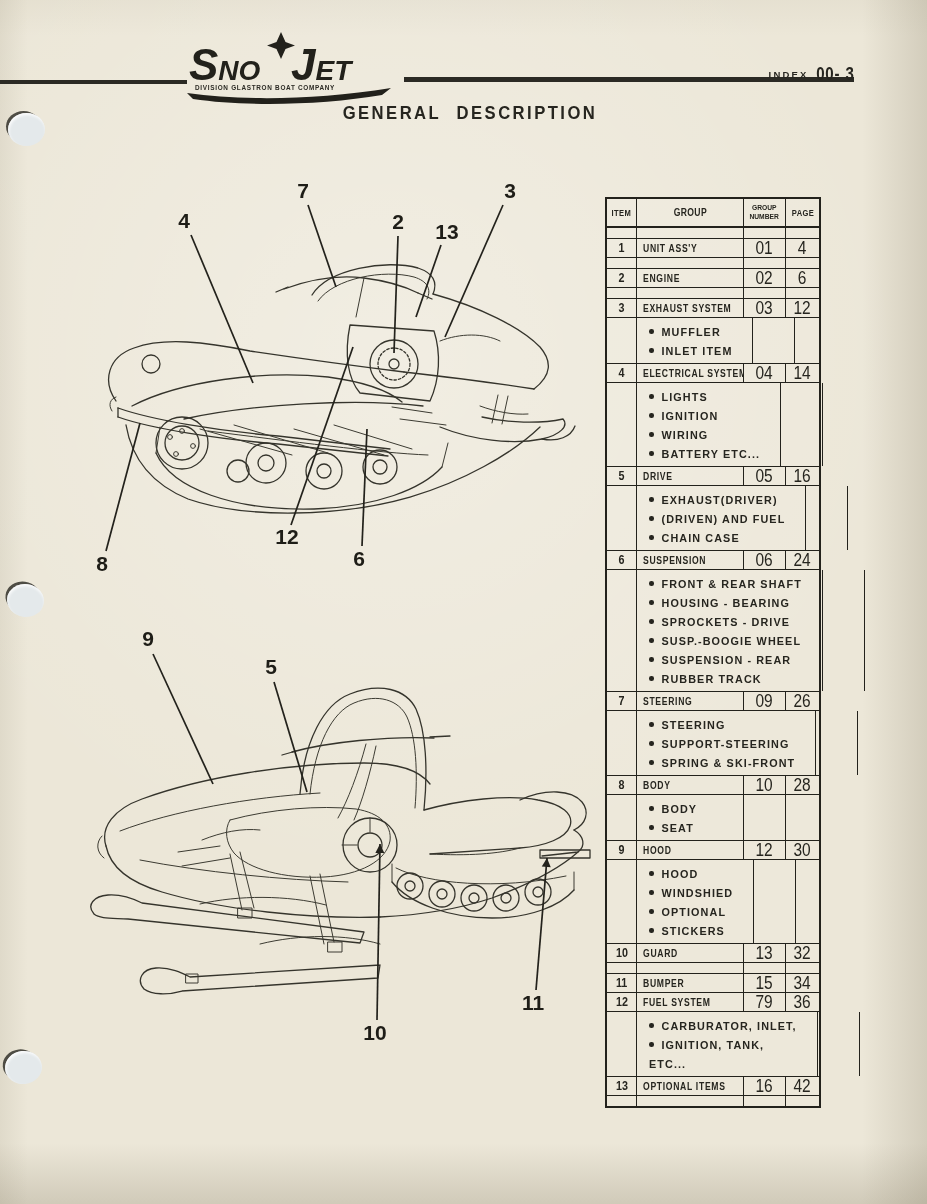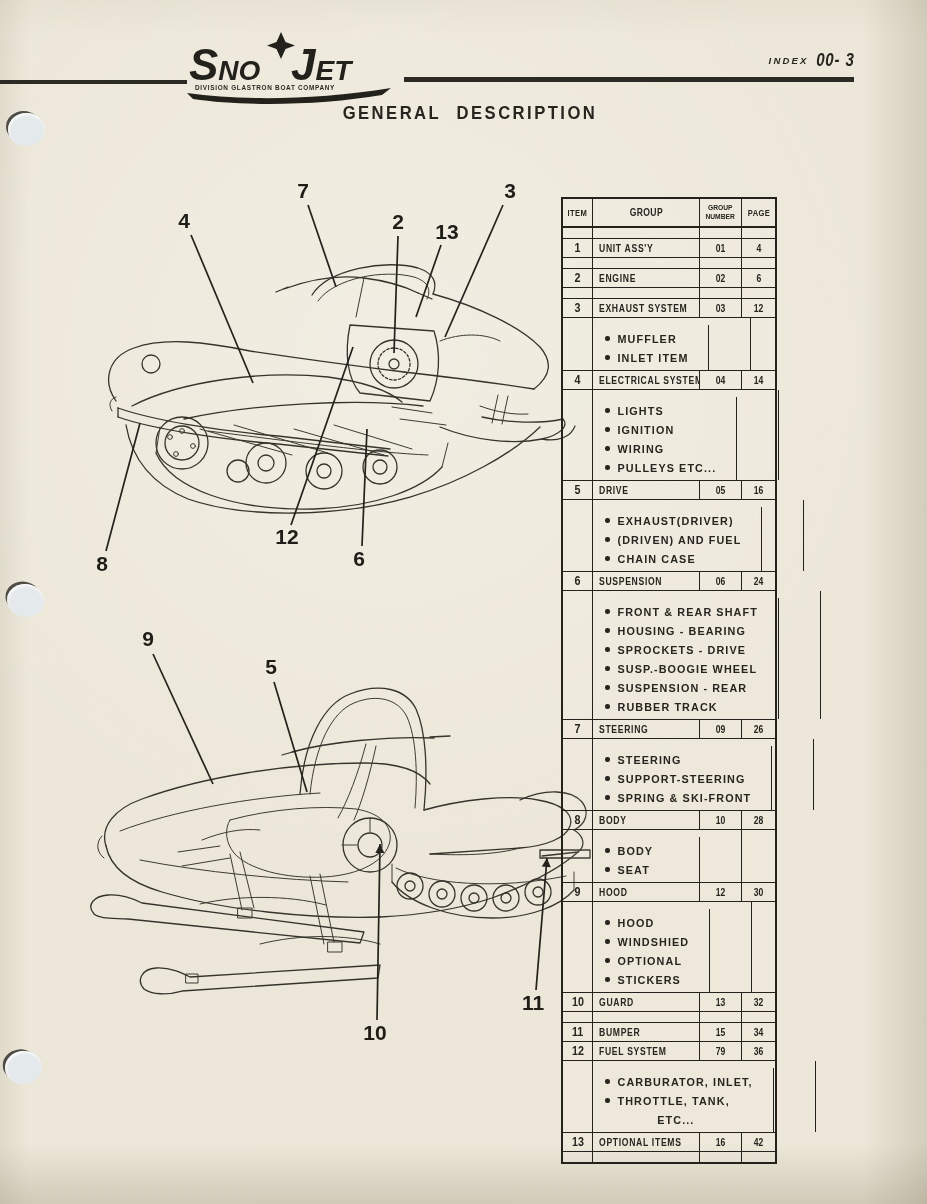--- a/index.html
+++ b/index.html
@@ -24,47 +24,47 @@
 
   
   .rule{position:absolute;background:#2b2a24;}
   .rule-left{left:0;top:80px;width:187px;height:4px;}
   .rule-right{left:404px;top:77px;width:450px;height:5px;}
 
   .logo-svg{position:absolute;left:183px;top:26px;width:215px;height:78px;}
   .brand-text{font-family:"Liberation Sans",sans-serif;font-weight:bold;font-style:italic;fill:#22211b;}
   .division-text{font-family:"Liberation Sans",sans-serif;font-size:6.4px;letter-spacing:.7px;fill:#2b2a24;font-weight:bold;}
 
-  .index-block{position:absolute;left:690px;top:50px;width:168px;text-align:right;white-space:nowrap;font-style:italic;}
+  .index-block{position:absolute;left:690px;top:64px;width:168px;text-align:right;white-space:nowrap;}
   .index-word{font-size:9.5px;font-weight:bold;letter-spacing:2.2px;vertical-align:2px;}
   .index-num{font-size:17.5px;font-weight:bold;letter-spacing:1px;}
 
   .page-title{position:absolute;left:318px;top:103px;width:304px;text-align:center;
     font-size:17.5px;font-weight:bold;letter-spacing:2.6px;word-spacing:9px;transform:scaleX(.95);}
 
   
-  .idx-table{position:absolute;left:561px;top:197px;width:216px;
+  .idx-table{position:absolute;left:605px;top:197px;width:216px;
     border:2.6px solid #23221c;background:rgba(255,255,255,0.06);box-sizing:border-box;}
   .t-row{display:grid;grid-template-columns:30px 1fr 42px 33px;border-bottom:1.5px solid #23221c;}
   .t-row:last-child{border-bottom:none;}
   .r-head{height:27px;border-bottom:2.2px solid #23221c;}
   .r-spacer{height:10px;}
   .r-group{height:18px;}
   .tc{display:flex;align-items:center;justify-content:center;overflow:hidden;}
   .c1,.c2,.c3{border-right:1.5px solid #23221c;}
   .cell-left{justify-content:flex-start;padding-left:6px;}
   .hcell{font-size:8.8px;font-weight:bold;letter-spacing:.4px;}
   .hcell-group{font-size:10px;}
   .h2line{flex-direction:column;line-height:1.08;font-size:7.8px;font-weight:bold;}
   .item-num{font-size:12.5px;font-weight:bold;}
   .group-name{font-size:10px;font-weight:bold;letter-spacing:.8px;}
-  .num-val{font-size:10px;font-weight:bold;}
-  .subs-cell{display:block;padding:4px 20px 3px 12px;margin-top:7px;}
+  .num-val{font-size:18px;font-weight:normal;}
+  .subs-cell{display:block;padding:4px 20px 3px 12px;}
   .sub-line{display:flex;align-items:center;height:19px;}
-  .sub-line.right{justify-content:center;padding-right:6px;}
+  .sub-line.right{justify-content:flex-start;padding-right:6px;}
   .bullet{width:4.5px;height:4.5px;border-radius:50%;background:#26251f;margin-right:8px;flex:0 0 auto;}
   .sub-txt{font-size:10.8px;font-weight:bold;letter-spacing:1.1px;white-space:nowrap;}
 
   
   .diagram{position:absolute;}
   .diag-top{left:88px;top:165px;width:500px;height:410px;}
   .diag-bottom{left:78px;top:612px;width:515px;height:445px;}
   .art{stroke:#35342c;fill:none;stroke-width:1.3;stroke-linecap:round;stroke-linejoin:round;}
   .art-thin{stroke:#3c3b32;fill:none;stroke-width:1;stroke-linecap:round;}
   .leader{stroke:#23221c;stroke-width:1.7;}
@@ -355,21 +355,21 @@
           <div class="sub-line">
             <span class="bullet"></span>
             <span class="sub-txt">IGNITION</span>
           </div>
           <div class="sub-line">
             <span class="bullet"></span>
             <span class="sub-txt">WIRING</span>
           </div>
           <div class="sub-line">
             <span class="bullet"></span>
-            <span class="sub-txt">PULLEYS  ETC...</span>
+            <span class="sub-txt">BATTERY  ETC...</span>
           </div>
         </div>
         <div class="tc c3"></div>
         <div class="tc c4"></div>
       </div>
       <div class="t-row r-group">
         <div class="tc c1 item-num">
           <span class="condensed">5</span>
         </div>
         <div class="tc c2 cell-left group-name">
@@ -595,21 +595,21 @@
       </div>
       <div class="t-row r-subs">
         <div class="tc c1"></div>
         <div class="c2 subs-cell">
           <div class="sub-line">
             <span class="bullet"></span>
             <span class="sub-txt">CARBURATOR, INLET,</span>
           </div>
           <div class="sub-line">
             <span class="bullet"></span>
-            <span class="sub-txt">THROTTLE, TANK,</span>
+            <span class="sub-txt">IGNITION, TANK,</span>
           </div>
           <div class="sub-line right">
             <span class="sub-txt">ETC...</span>
           </div>
         </div>
         <div class="tc c3"></div>
         <div class="tc c4"></div>
       </div>
       <div class="t-row r-group">
         <div class="tc c1 item-num">

